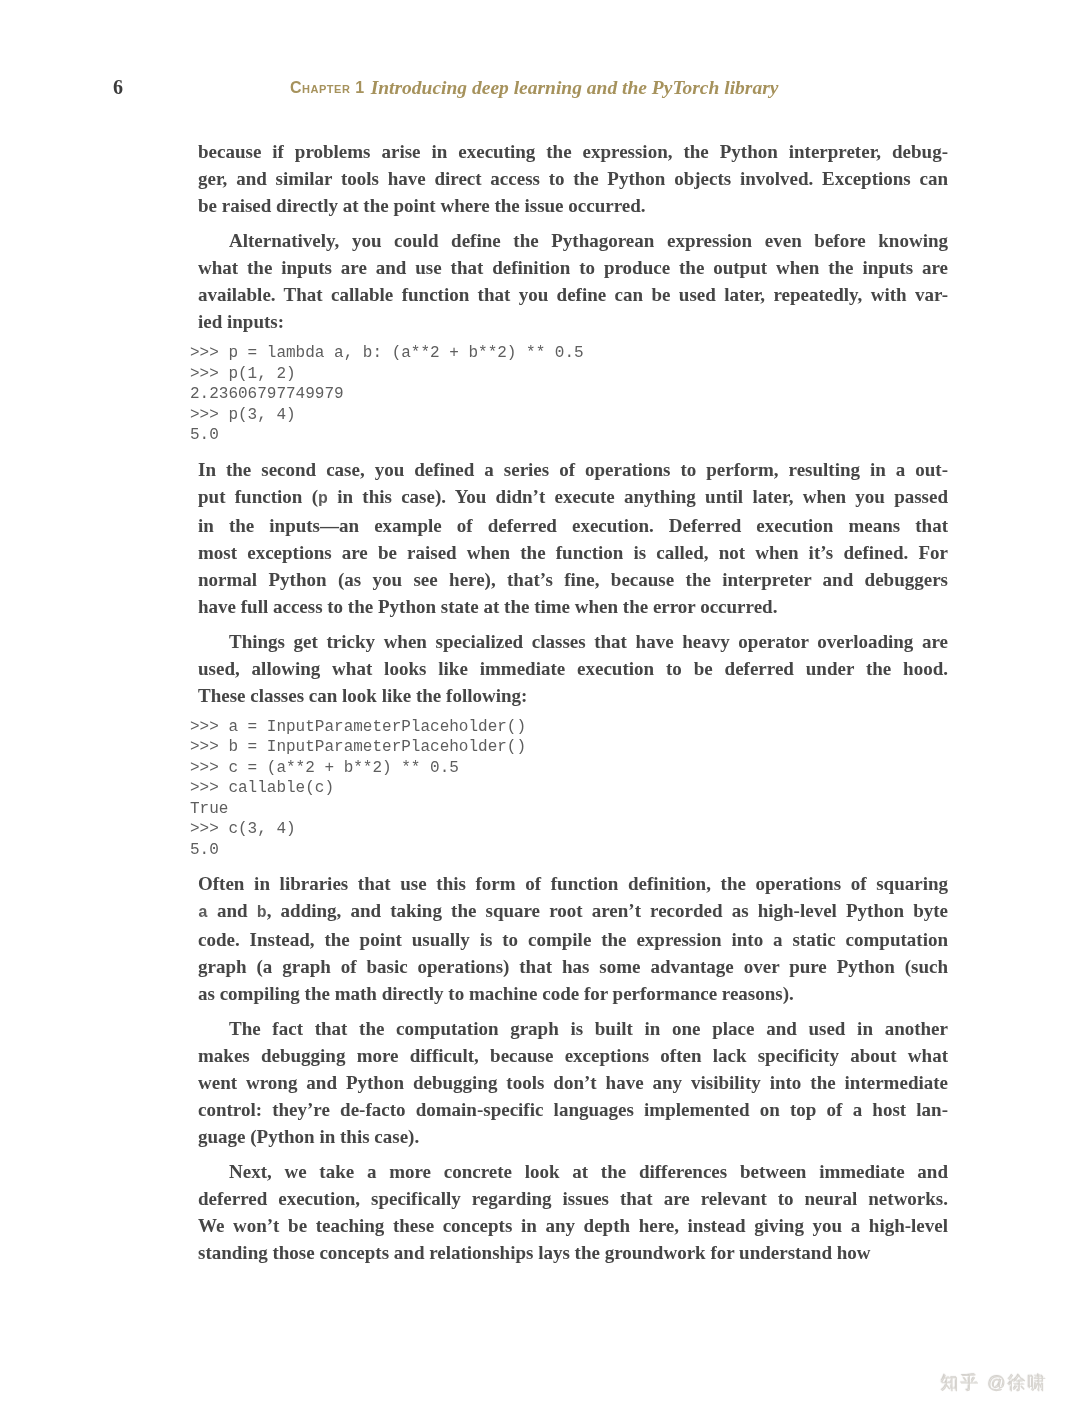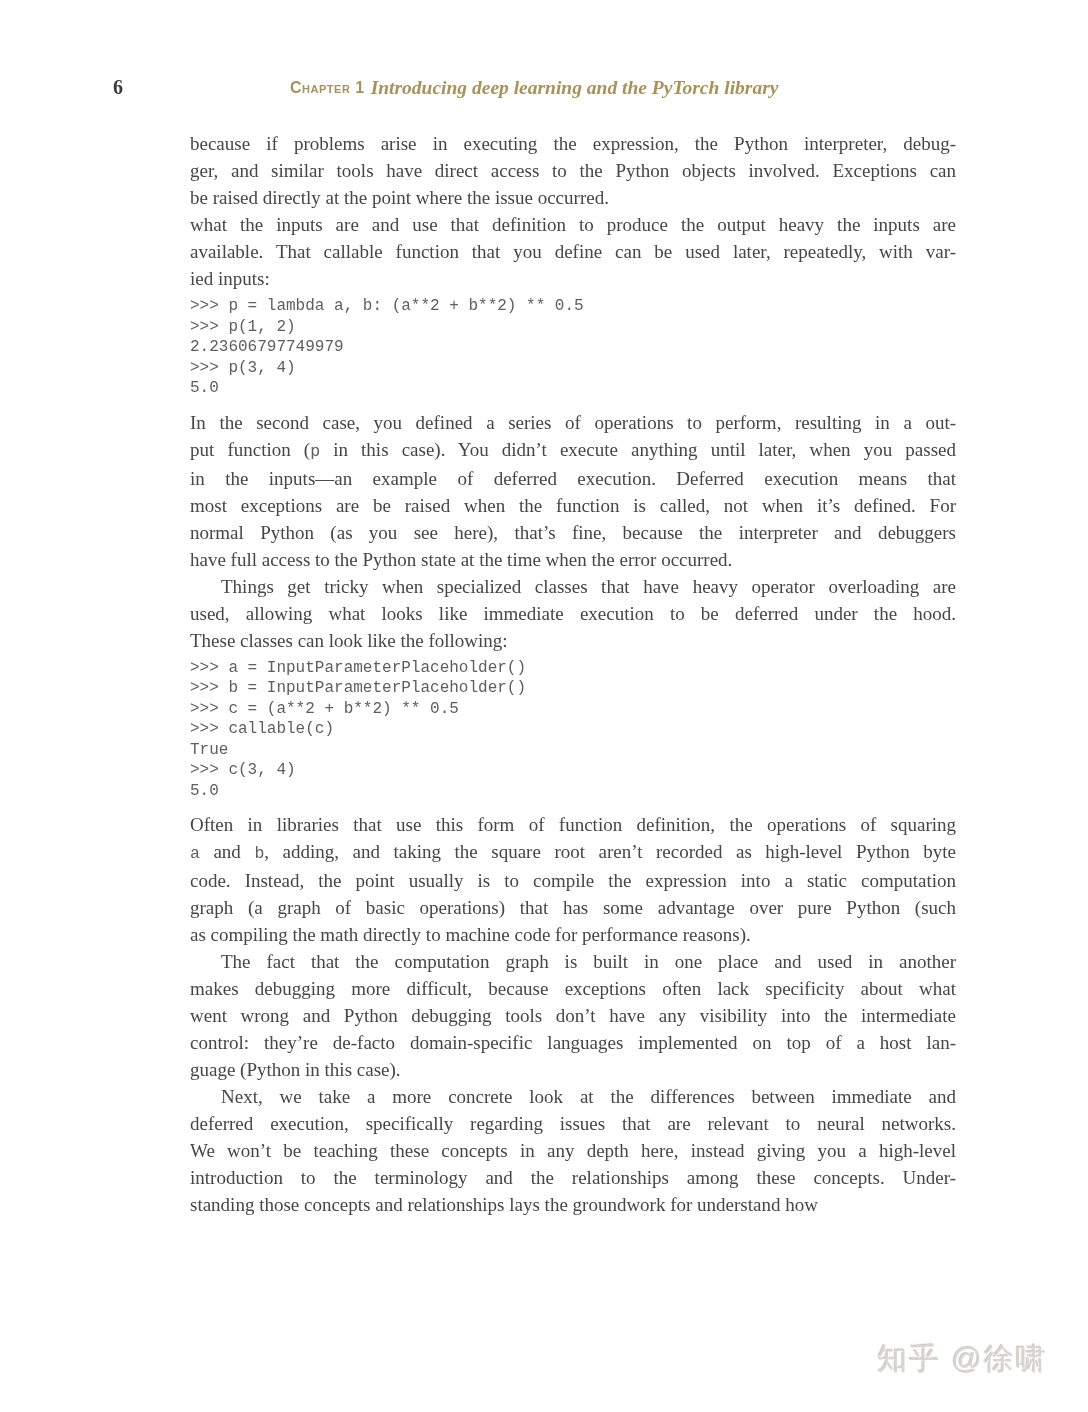--- a/index.html
+++ b/index.html
@@ -27,42 +27,42 @@
     font-variant: small-caps;
     font-weight: bold; font-size: 16px; letter-spacing: 0.5px;
     vertical-align: 1px;
   }
   .chapter-title {
     font-family: "Liberation Serif", serif;
     font-style: italic; font-weight: bold; font-size: 19.5px;
     margin-left: 2px;
   }
   .content { position: absolute; left: 190px; top: 130px; width: 766px; }
-  .paragraph { margin: 0; }
+  .paragraph { margin: 8px; font-weight: bold; }
   .line {
     font-size: 19px; line-height: 27px;
     color: var(--body-text, #464646);
     white-space: nowrap;
   }
   .jline { text-align: justify; text-align-last: justify; }
   .findent { padding-left: 31px; }
   .inline-code {
     font-family: "Liberation Mono", monospace;
     font-size: 16.5px; color: var(--code-text, #5e5e5e);
   }
   pre.codeblock {
     margin: 4px 0 10px 0; padding: 0;
     font-family: "Liberation Mono", monospace;
     font-size: 16px; line-height: 20.5px;
     color: var(--code-text, #5e5e5e);
   }
   .watermark {
-    position: absolute; right: 40px; bottom: 32px;
+    position: absolute; right: 40px; bottom: 17px;
     font-family: "Liberation Sans", sans-serif;
-    font-size: 30px; letter-spacing: 2px;
+    font-size: 18px; letter-spacing: 2px;
     color: var(--watermark, #d9d6d1);
     text-shadow: 1px 1px 1px #ffffff, -1px -1px 1px #c9c6c1;
   }
 </style>
 </head>
 <body>
 
 <div class="page">
   <div class="header">
     <span class="page-number">6</span>
@@ -72,21 +72,22 @@
     </span>
   </div>
 
   <div class="content">
       <div class="paragraph">
         <div class="line jline"><span class="text-run">because if problems arise in executing the expression, the Python interpreter, debug-</span></div>
         <div class="line jline"><span class="text-run">ger, and similar tools have direct access to the Python objects involved. Exceptions can</span></div>
         <div class="line"><span class="text-run">be raised directly at the point where the issue occurred.</span></div>
       </div>
       <div class="paragraph">
-        <div class="line jline"><span class="text-run">what the inputs are and use that definition to produce the output heavy the inputs are</span></div>
+        <div class="line jline findent"><span class="text-run">Alternatively, you could define the Pythagorean expression even before knowing</span></div>
+        <div class="line jline"><span class="text-run">what the inputs are and use that definition to produce the output when the inputs are</span></div>
         <div class="line jline"><span class="text-run">available. That callable function that you define can be used later, repeatedly, with var-</span></div>
         <div class="line"><span class="text-run">ied inputs:</span></div>
       </div>
       <pre class="codeblock">&gt;&gt;&gt; p = lambda a, b: (a**2 + b**2) ** 0.5
 &gt;&gt;&gt; p(1, 2)
 2.23606797749979
 &gt;&gt;&gt; p(3, 4)
 5.0</pre>
       <div class="paragraph">
         <div class="line jline"><span class="text-run">In the second case, you defined a series of operations to perform, resulting in a out-</span></div>
@@ -119,19 +120,18 @@
         <div class="line jline findent"><span class="text-run">The fact that the computation graph is built in one place and used in another</span></div>
         <div class="line jline"><span class="text-run">makes debugging more difficult, because exceptions often lack specificity about what</span></div>
         <div class="line jline"><span class="text-run">went wrong and Python debugging tools don’t have any visibility into the intermediate</span></div>
         <div class="line jline"><span class="text-run">control: they’re de-facto domain-specific languages implemented on top of a host lan-</span></div>
         <div class="line"><span class="text-run">guage (Python in this case).</span></div>
       </div>
       <div class="paragraph">
         <div class="line jline findent"><span class="text-run">Next, we take a more concrete look at the differences between immediate and</span></div>
         <div class="line jline"><span class="text-run">deferred execution, specifically regarding issues that are relevant to neural networks.</span></div>
         <div class="line jline"><span class="text-run">We won’t be teaching these concepts in any depth here, instead giving you a high-level</span></div>
-        <div class="line jline"><span class="text-run">introduction to the terminology and the relationships among these concepts. Under-</span></div>
         <div class="line"><span class="text-run">standing those concepts and relationships lays the groundwork for understand how</span></div>
       </div>
     </div>
 
   <div class="watermark">知乎 @徐啸</div>
 </div>
 
 </body></html>

